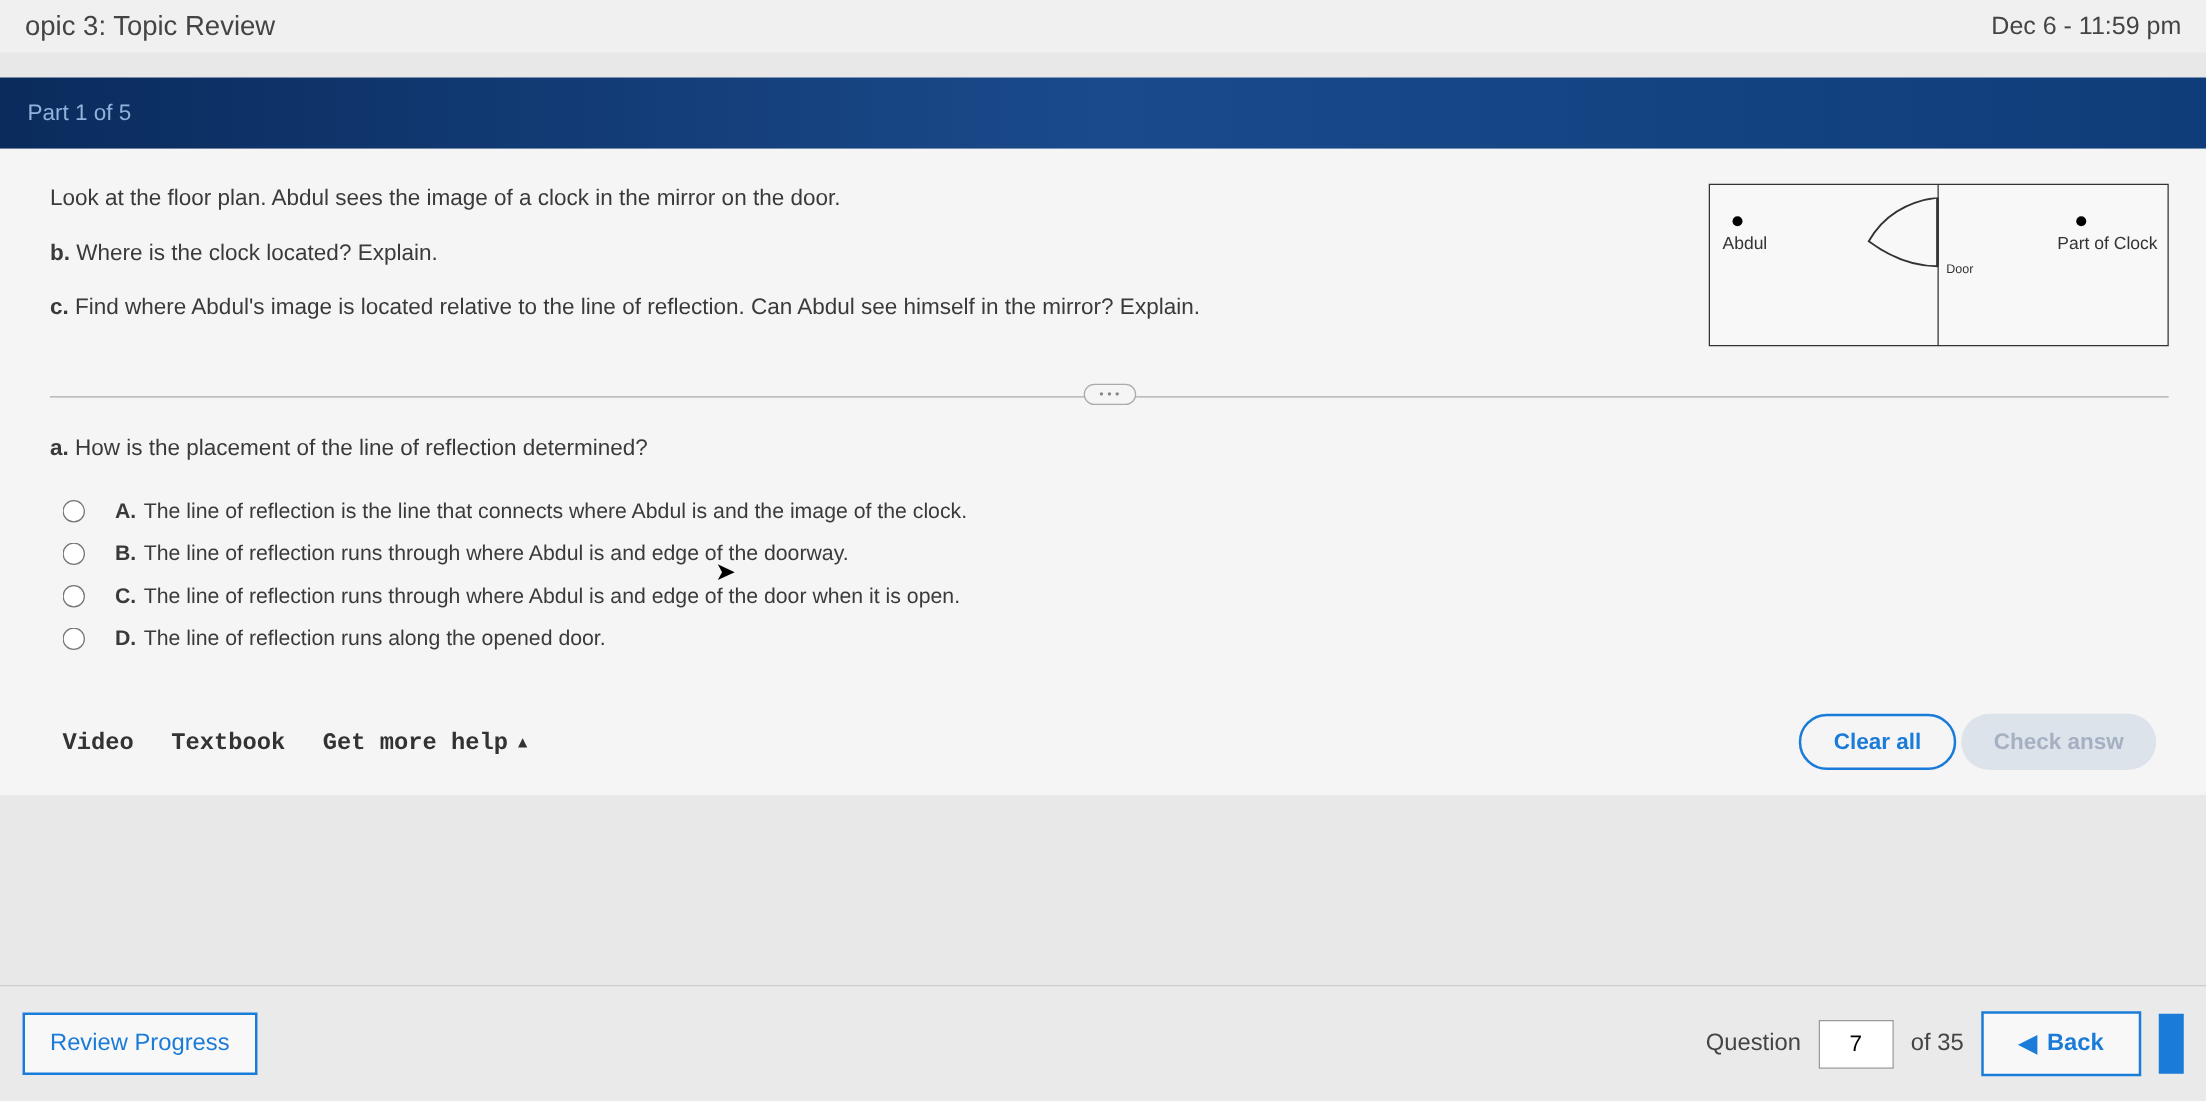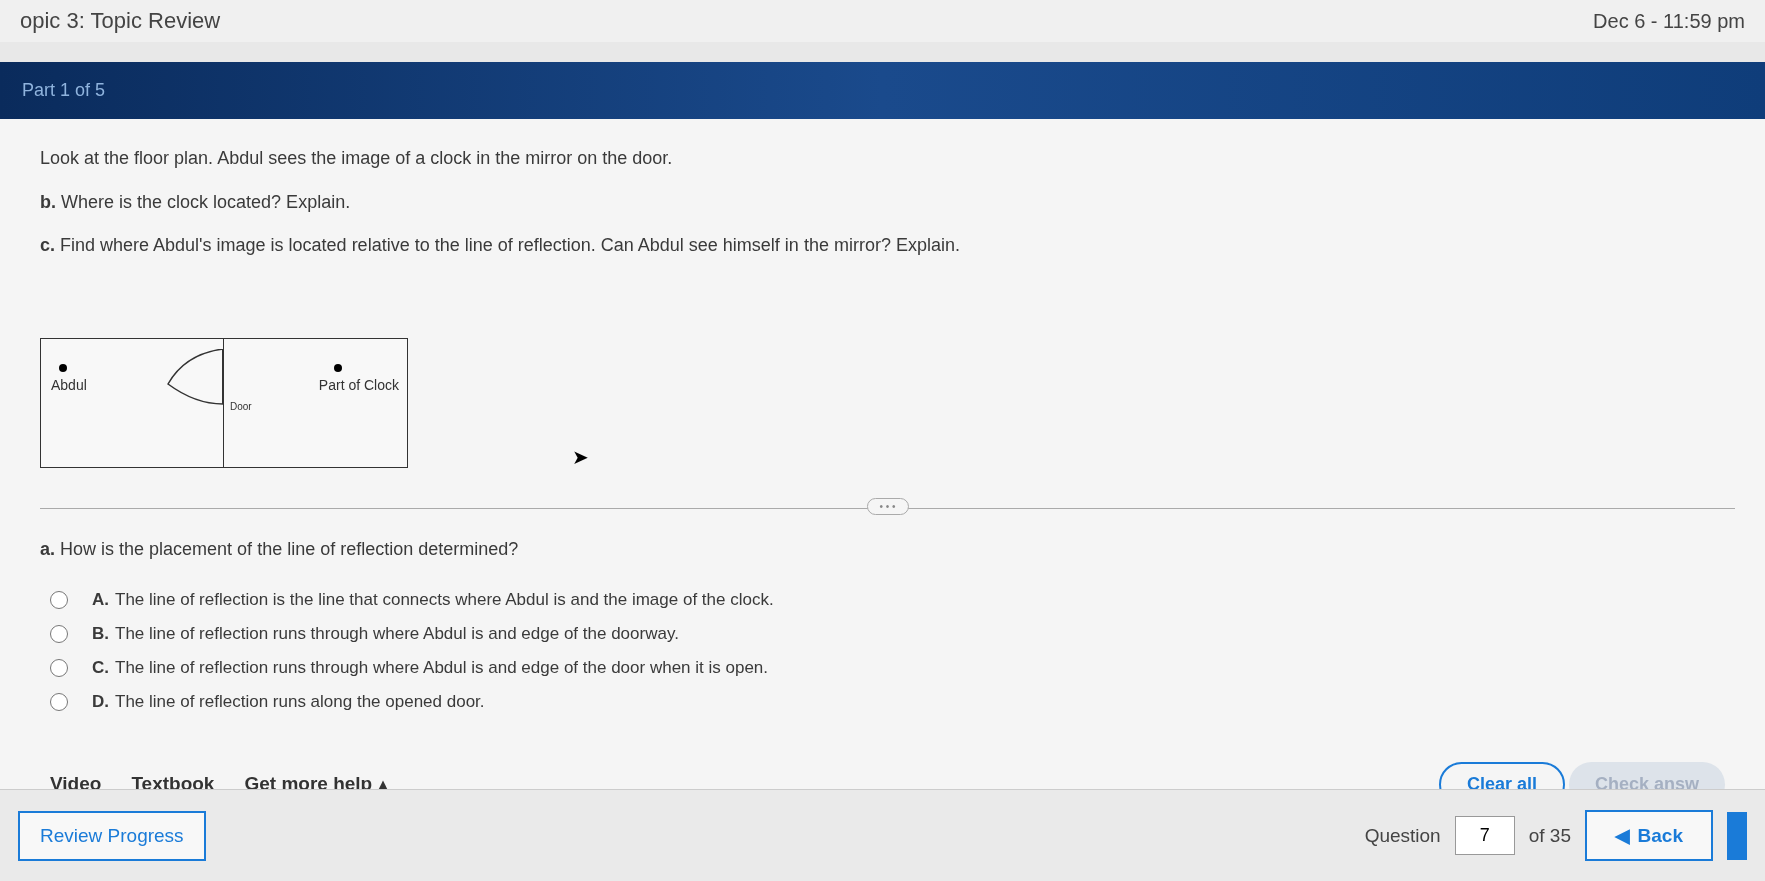--- a/index.html
+++ b/index.html
@@ -43,21 +43,20 @@
     }
     .content-area {
       background: #f5f5f5;
       padding: 20px 30px 20px 40px;
       color: #333;
     }
     .question-top {
       display: flex;
       justify-content: flex-start;
       gap: 62px;
-      flex-direction: column;
     }
     .question-text {
       flex: 1;
       font-size: 18px;
       line-height: 2.2;
       color: #3a3a3a;
     }
     .question-text p {
       margin-bottom: 2px;
     }
@@ -199,20 +198,21 @@
     .help-left {
       display: flex;
       gap: 30px;
       align-items: center;
       font-size: 19px;
       font-weight: bold;
       color: #333;
     }
     .help-left span {
       cursor: pointer;
+      font-family: Liberation Mono, monospace;
     }
     .get-more {
       display: flex;
       align-items: center;
       gap: 6px;
     }
     .help-right {
       display: flex;
       gap: 4px;
       align-items: center;

